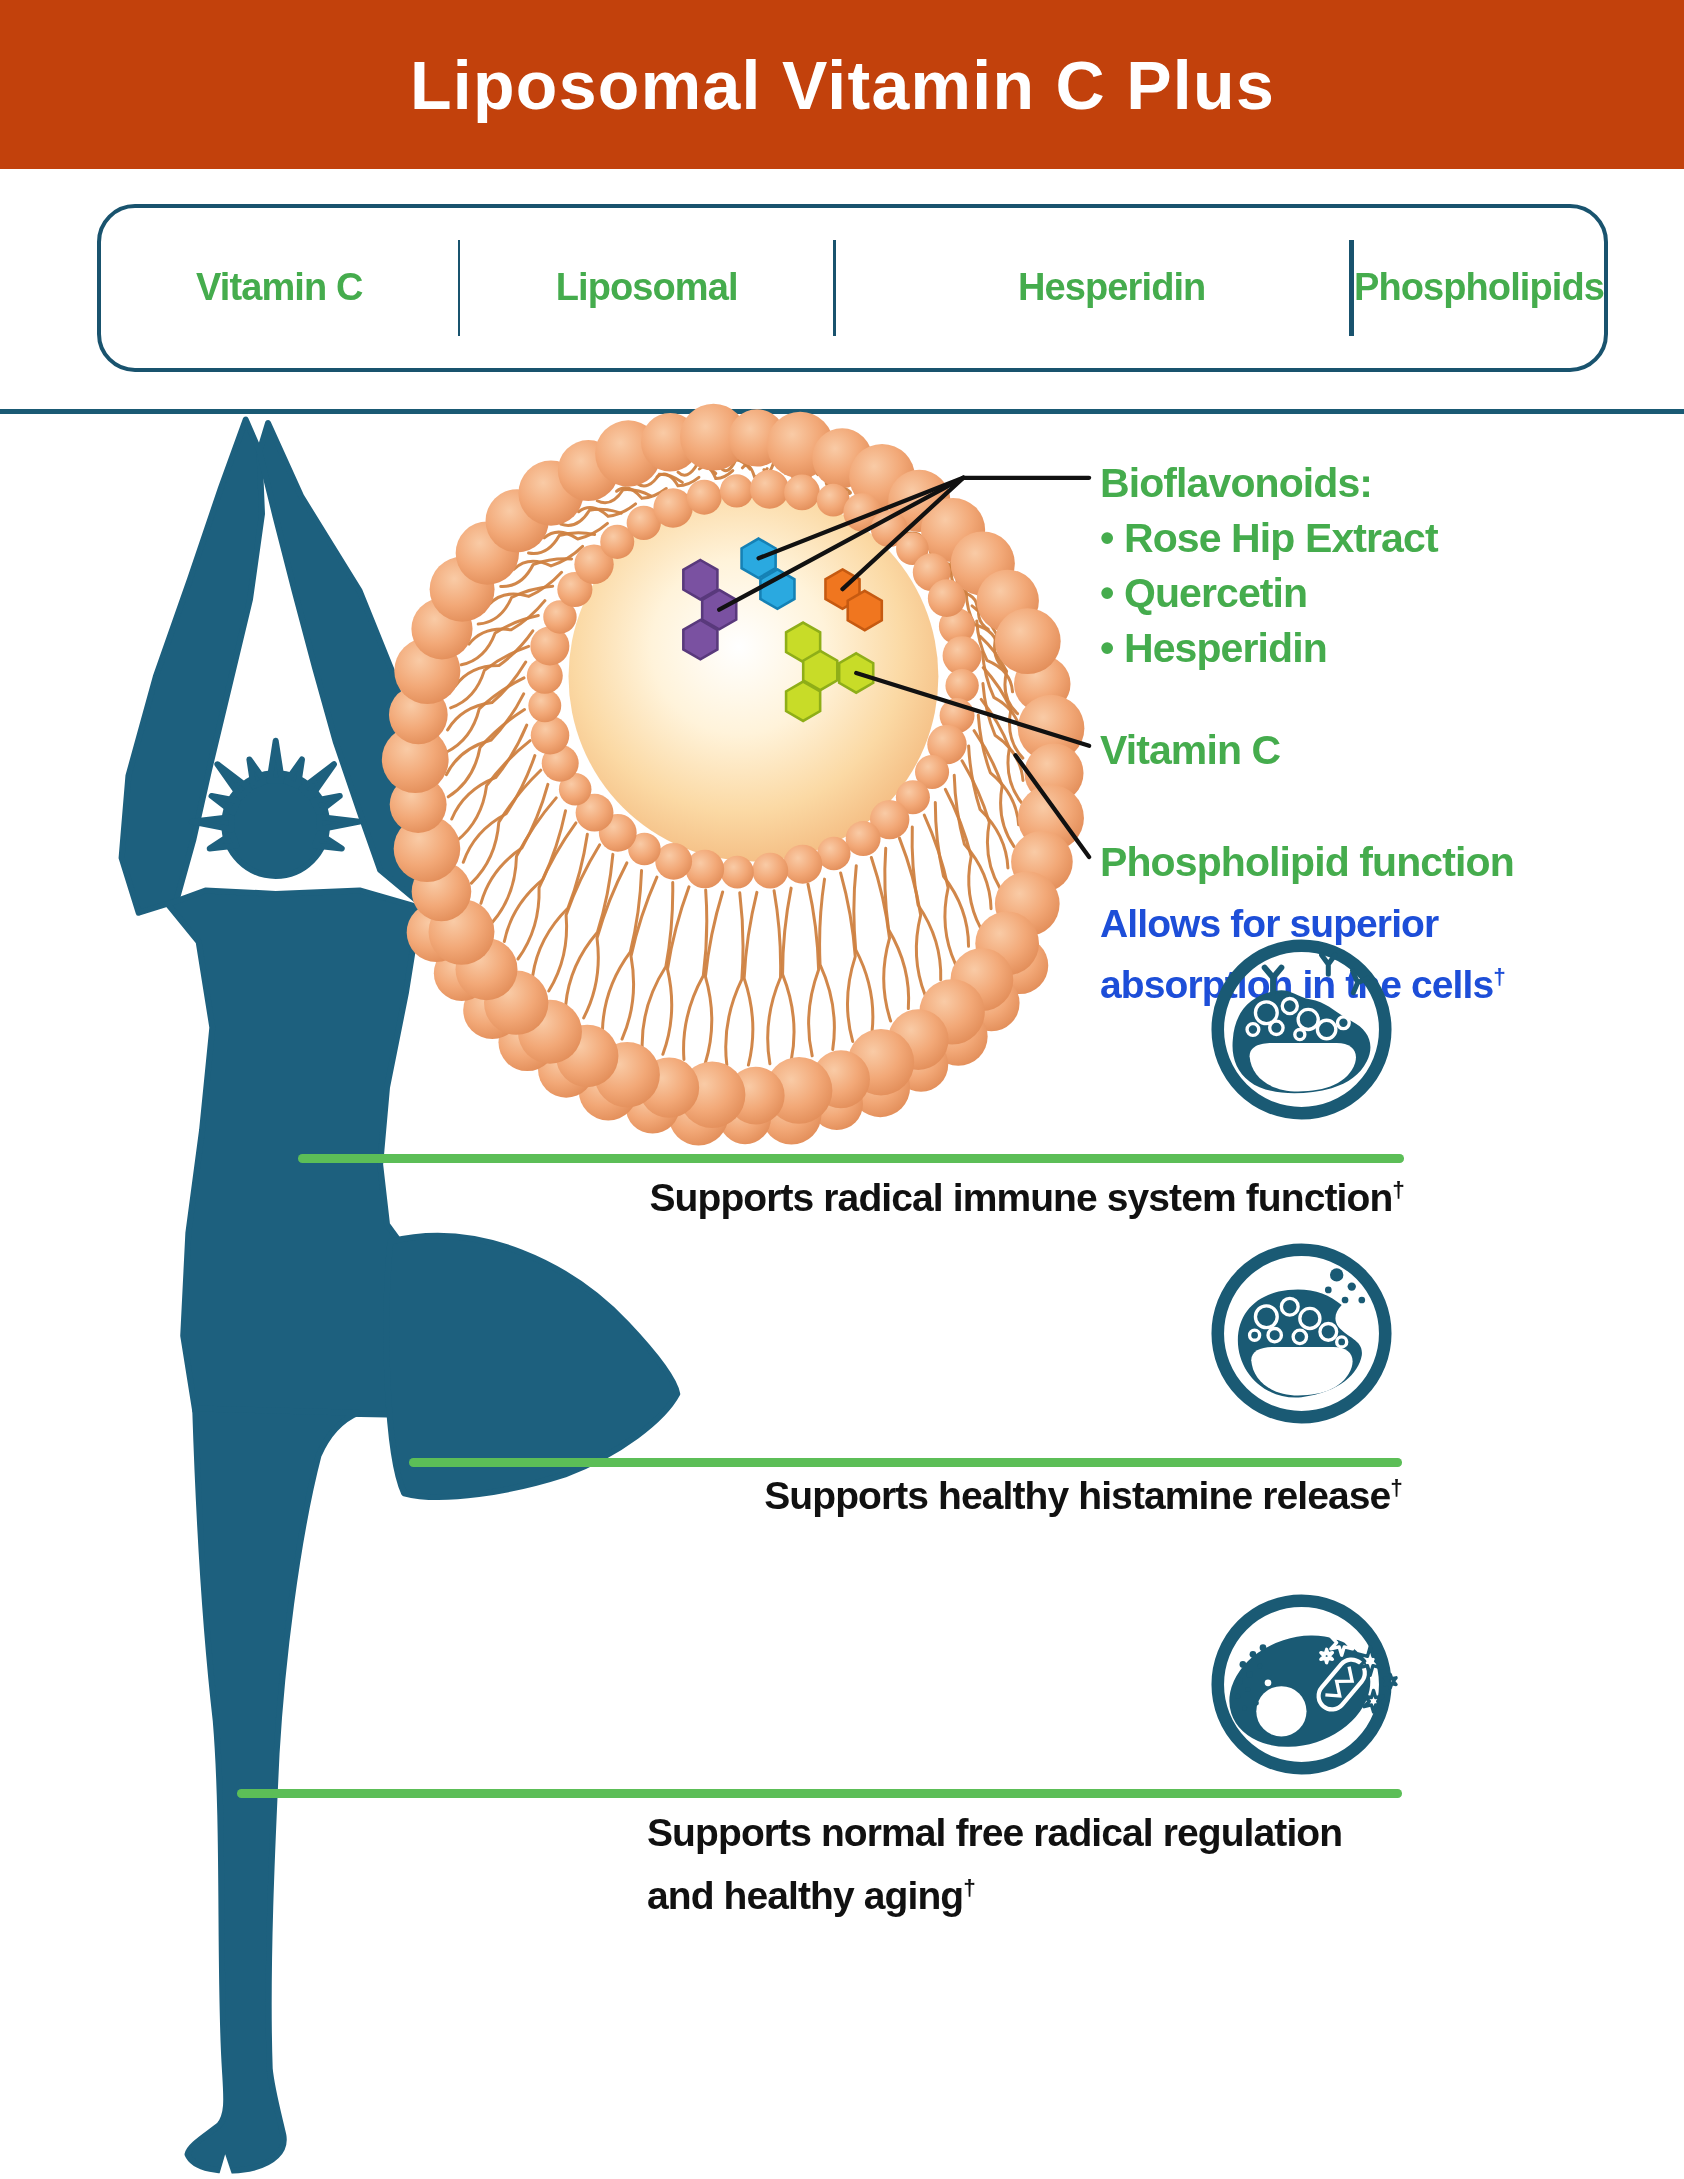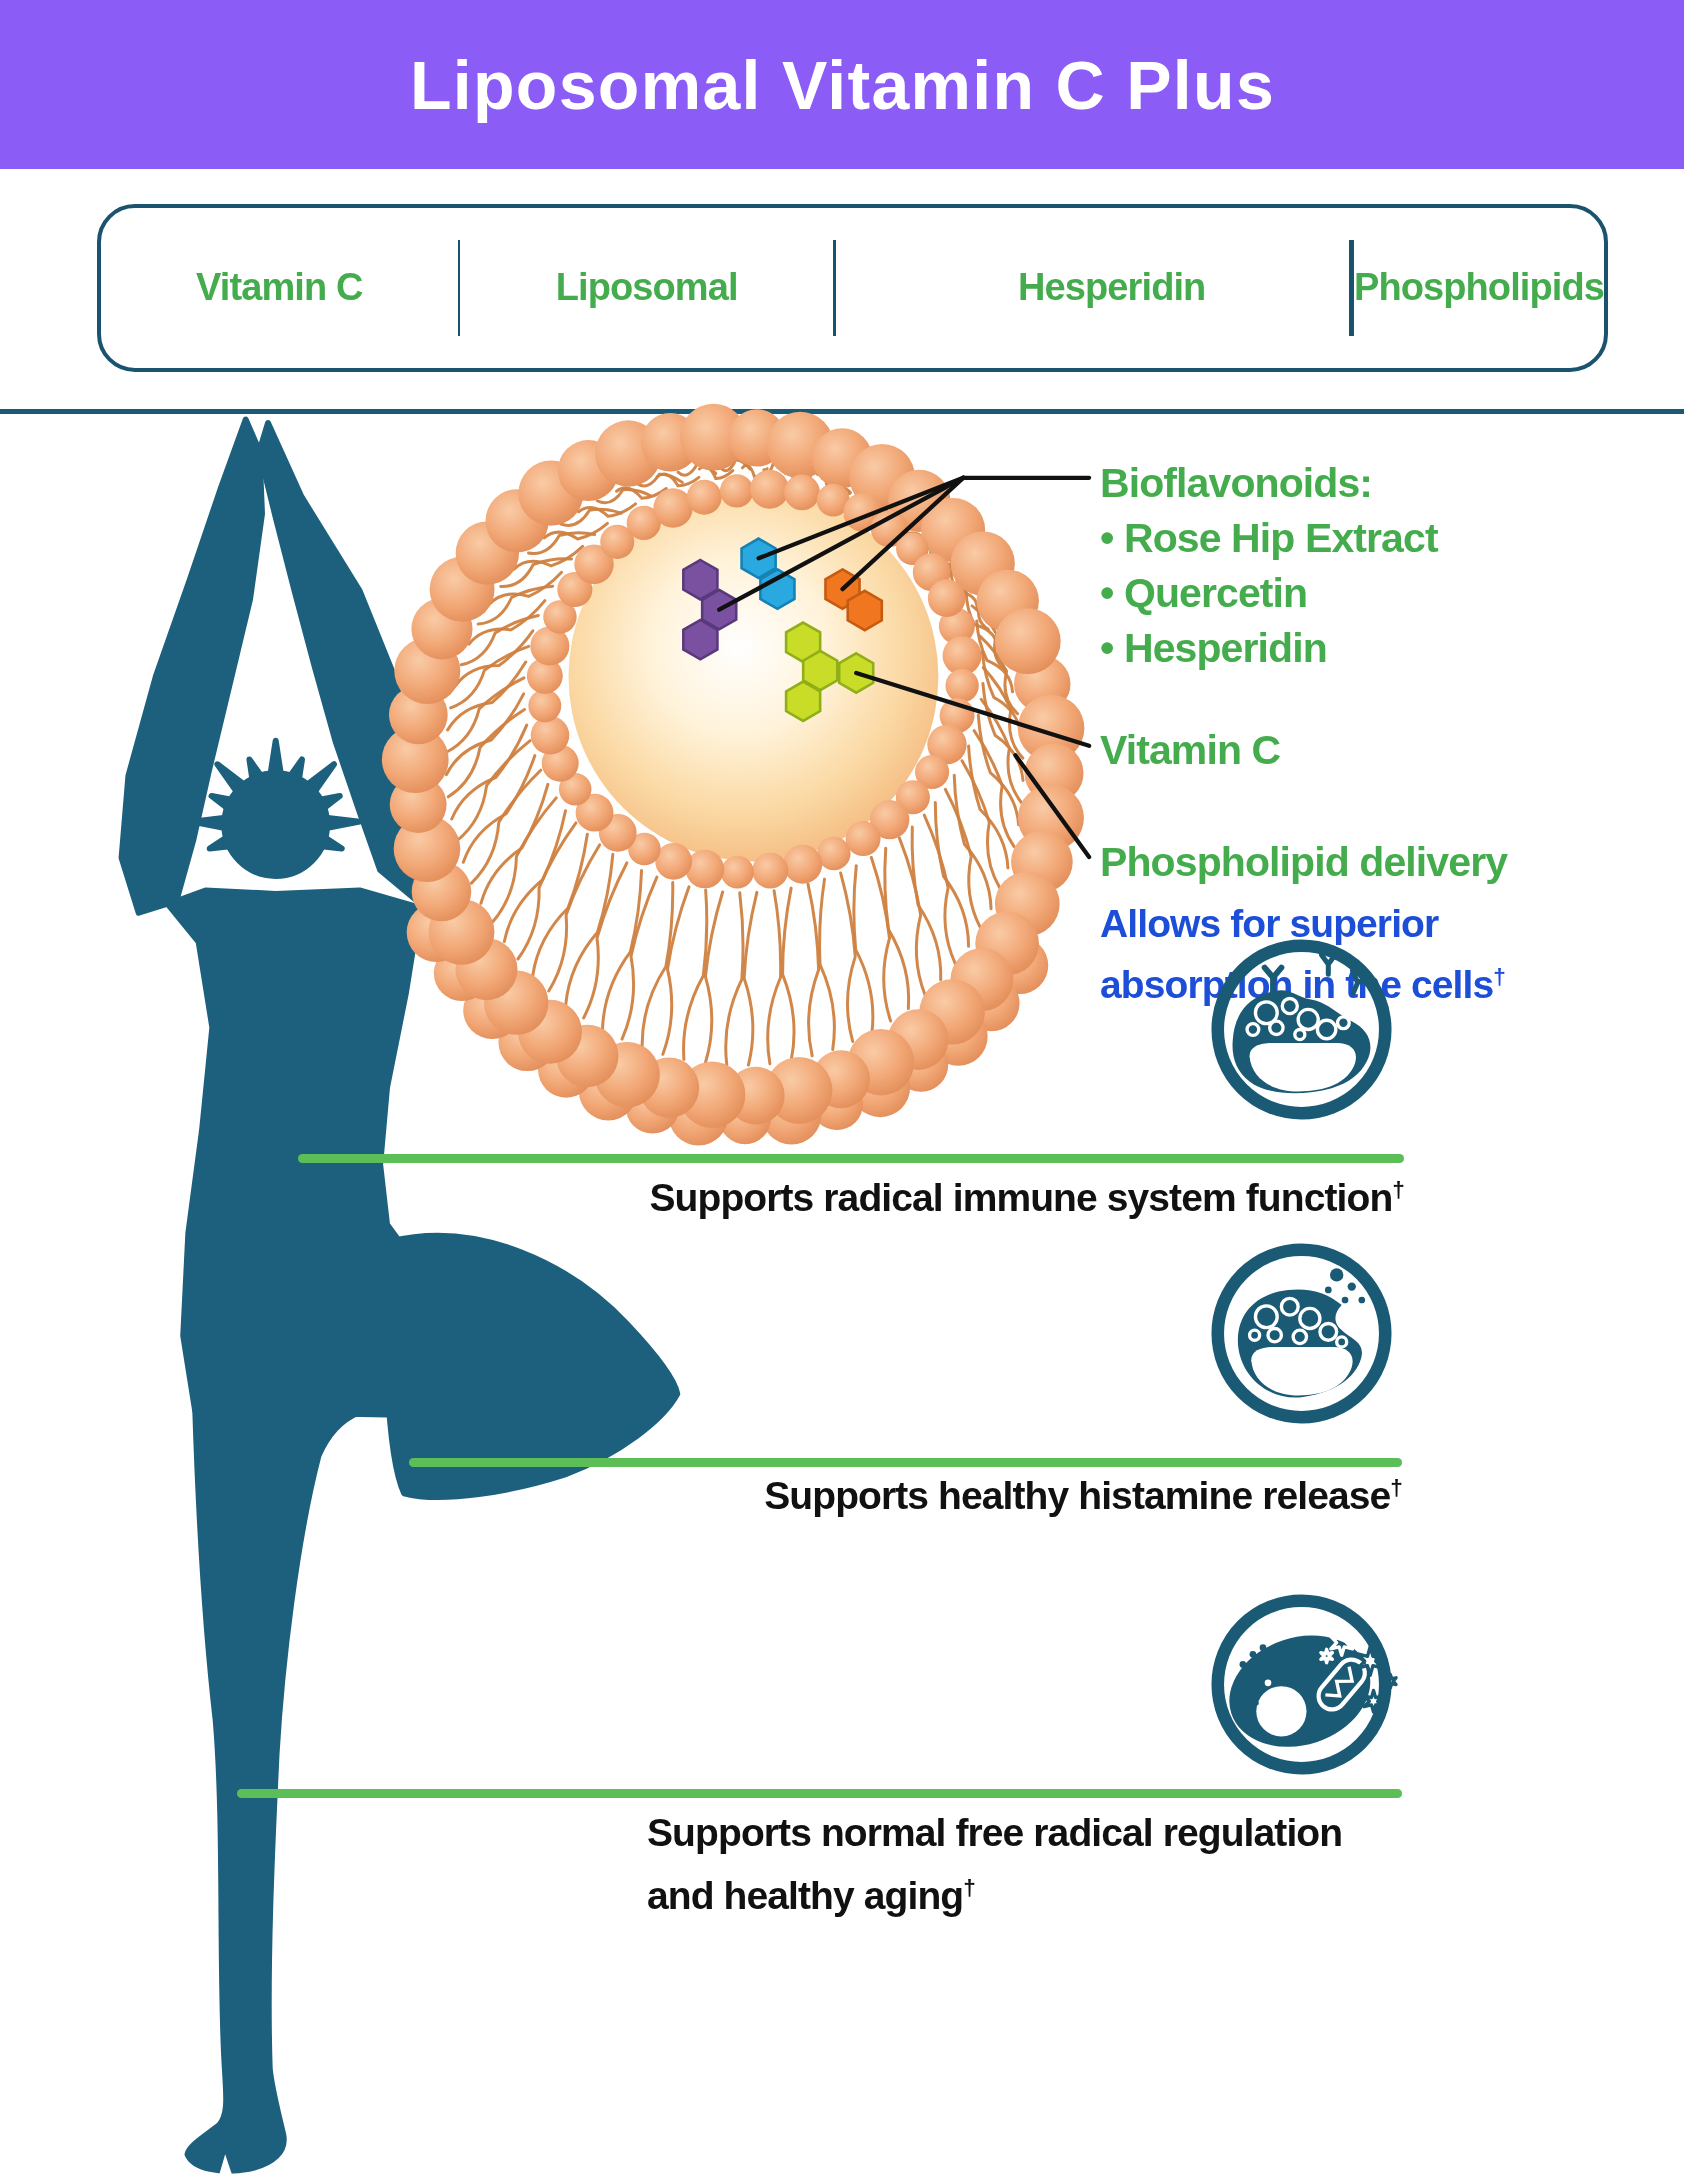--- a/index.html
+++ b/index.html
@@ -1,19 +1,19 @@
 <!DOCTYPE html>
 <html style="font-size:13.7px"><head>
 <meta charset="utf-8">
 <style>
   html,body{margin:0;padding:0;background:#fff;}
   .page{position:relative;width:1685px;height:2180px;background:#ffffff;overflow:hidden;
         font-family:"Liberation Sans","DejaVu Sans",sans-serif;}
   
-  .banner{position:absolute;left:0;top:0;width:1685px;height:169px;background:#8b5cf6;
+  .banner{position:absolute;left:0;top:0;width:1685px;height:169px;background:#c2410c;
           display:flex;align-items:center;justify-content:center;}
   .banner h1{margin:0;color:#ffffff;font-size:68px;font-weight:600;letter-spacing:1.3px;}
   
   .ing-box{position:absolute;left:97px;top:204px;width:1511px;height:168px;
            border:4.3px solid #19536E;border-radius:38px;box-sizing:border-box;
            display:flex;align-items:center;background:#fff;}
   .ing-item{display:flex;align-items:center;justify-content:center;text-align:center;height:100%;}
   .ing-item span{color:#45AC4D;font-size:38px;font-weight:700;letter-spacing:-0.9px;line-height:1.05;}
   .ing-item:nth-of-type(1){flex:328 0 0;}
   .ing-item:nth-of-type(2){flex:320 0 0;}
@@ -335,21 +335,21 @@
     <div class="line">• Rose Hip Extract</div>
     <div class="line">• Quercetin</div>
     <div class="line">• Hesperidin</div>
   </div>
 
   <div class="lbl vitc-block">
     <div class="line">Vitamin C</div>
   </div>
 
   <div class="lbl phos-block">
-    <div class="line">Phospholipid delivery</div>
+    <div class="line">Phospholipid function</div>
   </div>
   <div class="phos-desc">
     <div class="line">Allows for superior</div>
     <div class="line"><span>absorption in the cells</span><sup>†</sup></div>
   </div>
 
   <svg class="benefit-icon" style="top:929px" viewBox="0 0 240 240">
     <circle cx="120" cy="120" r="100" fill="none" stroke="#1A5A74" stroke-width="15"></circle>
     <path fill="#1A5A74" d="M38,132 C40,100 58,80 88,74 C106,70 112,80 130,84 C152,88 160,100 180,110 C200,120 208,138 198,158 C190,174 176,184 156,190 C120,200 78,198 58,182 C42,170 36,152 38,132 Z"></path>
     <path fill="#ffffff" d="M58,152 C58,140 70,136 86,136 L162,136 C180,136 188,146 184,160 C176,184 148,194 116,194 C84,194 60,178 58,152 Z"></path>

